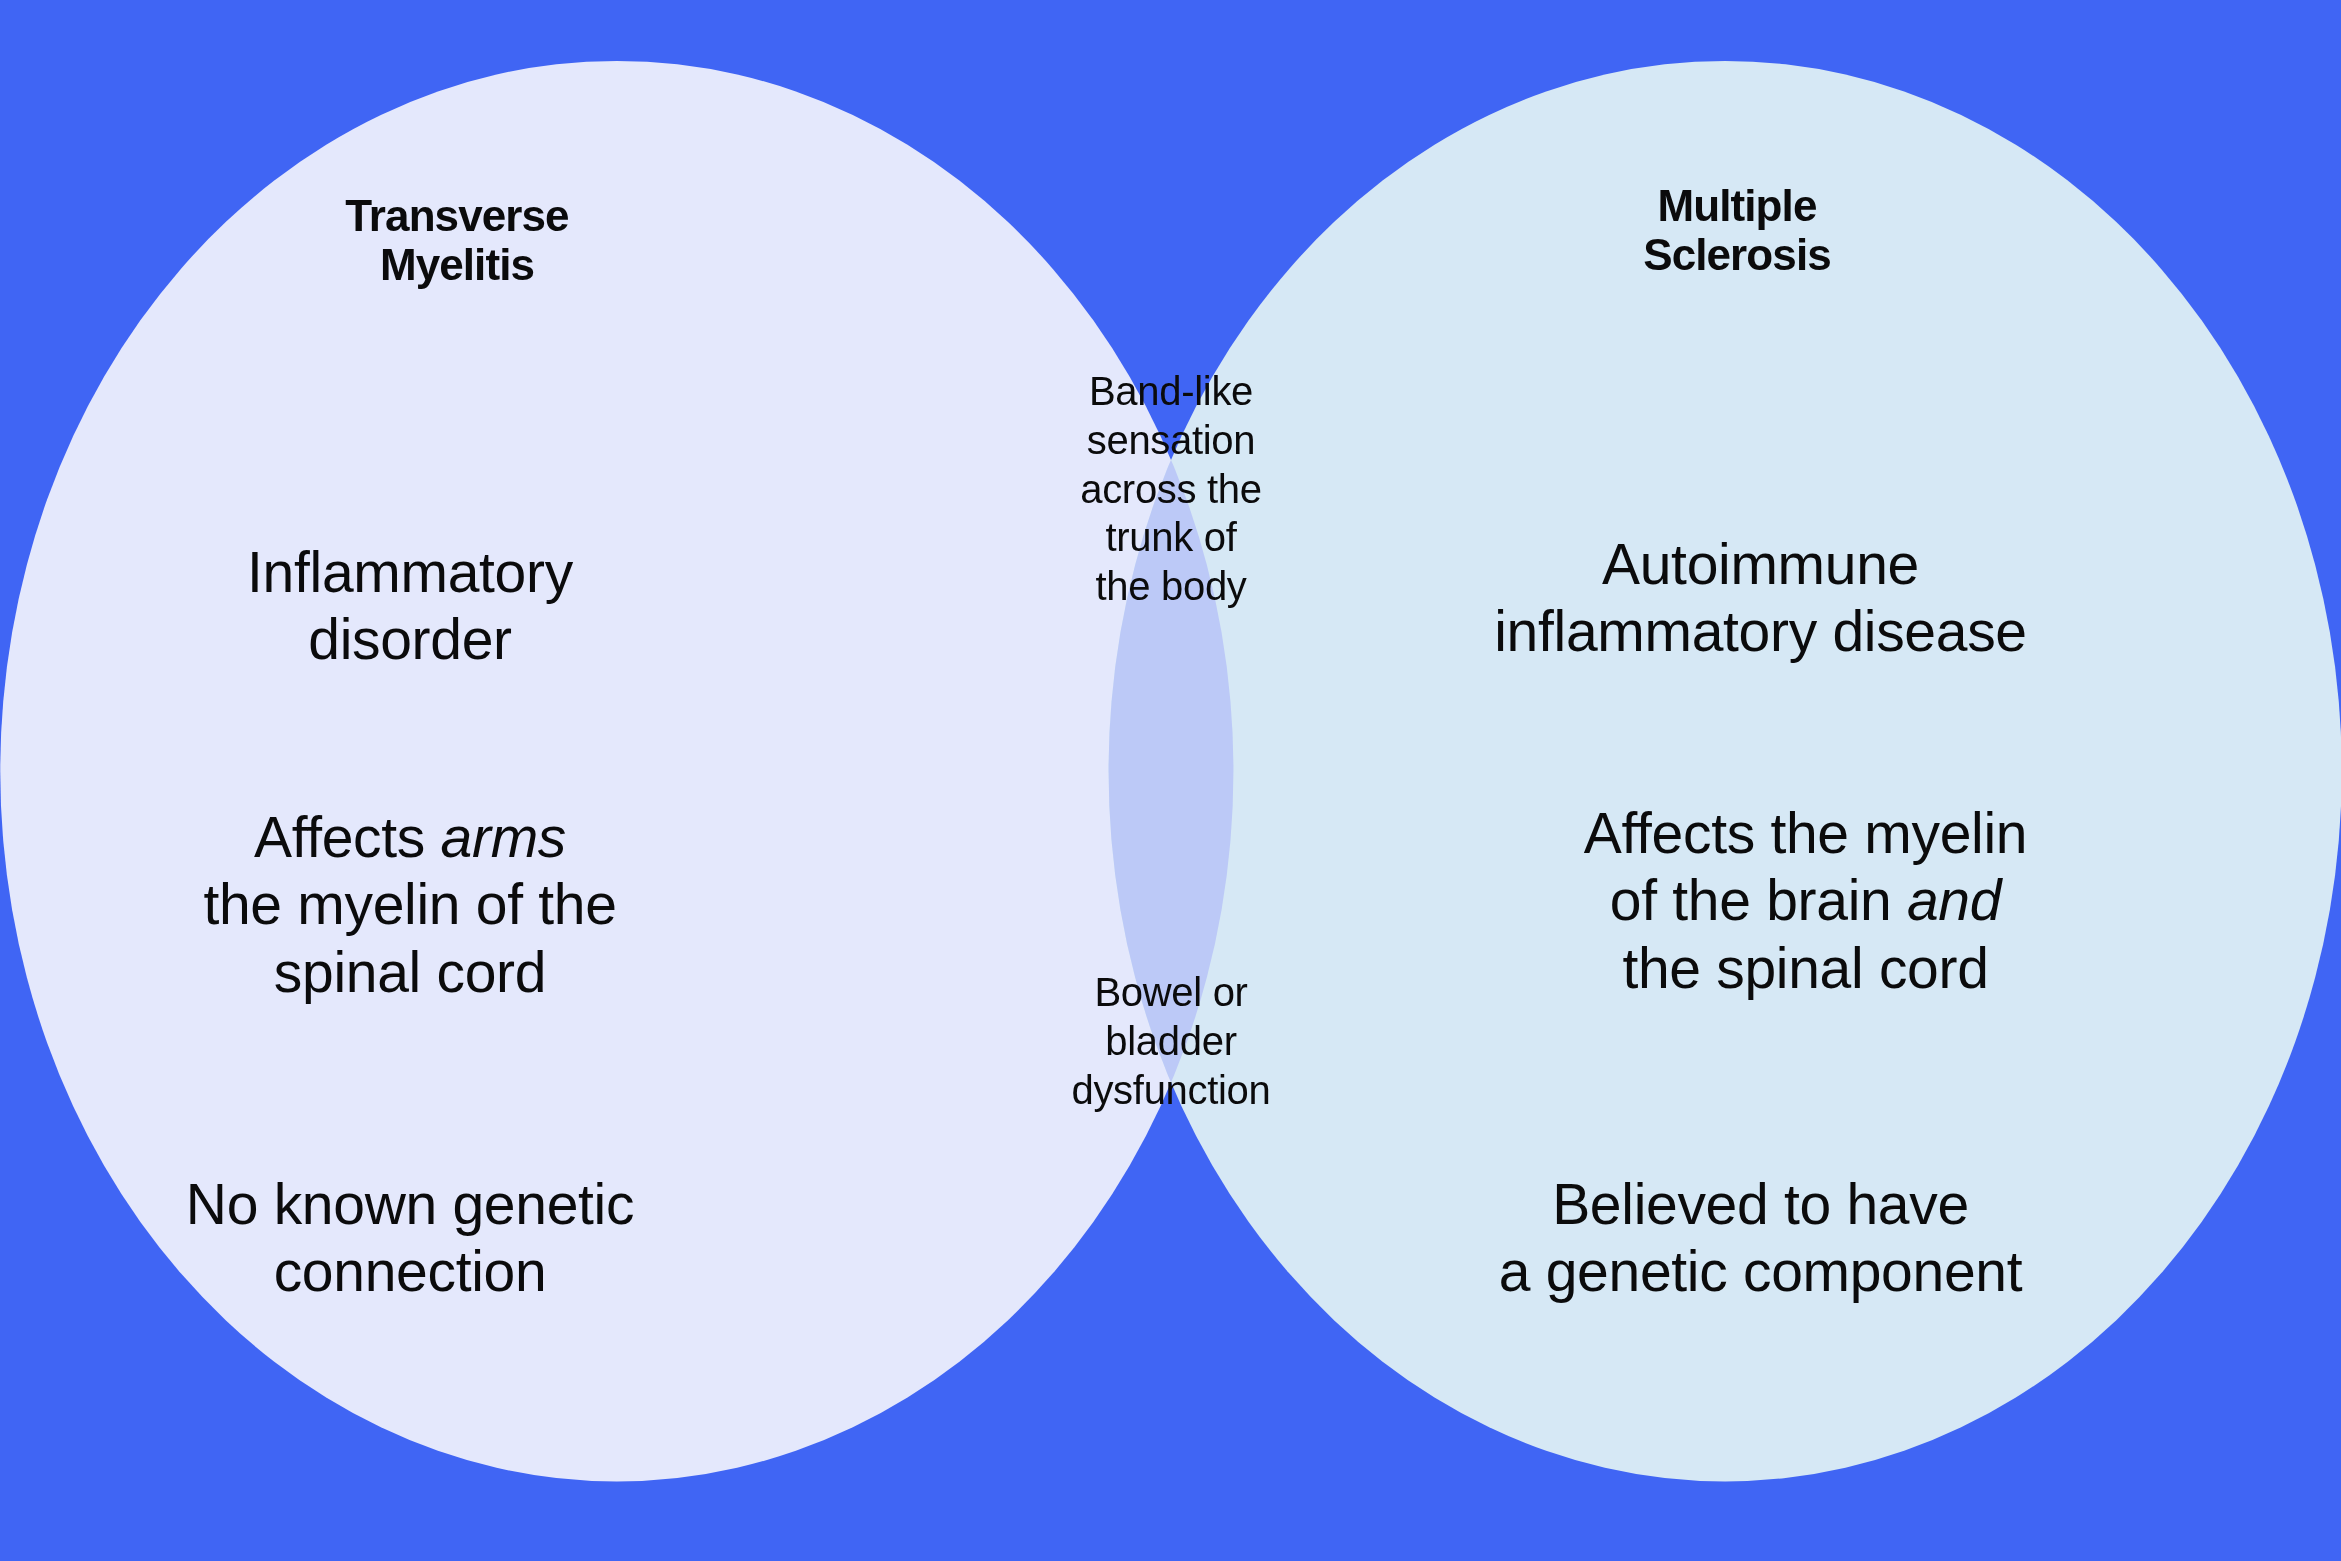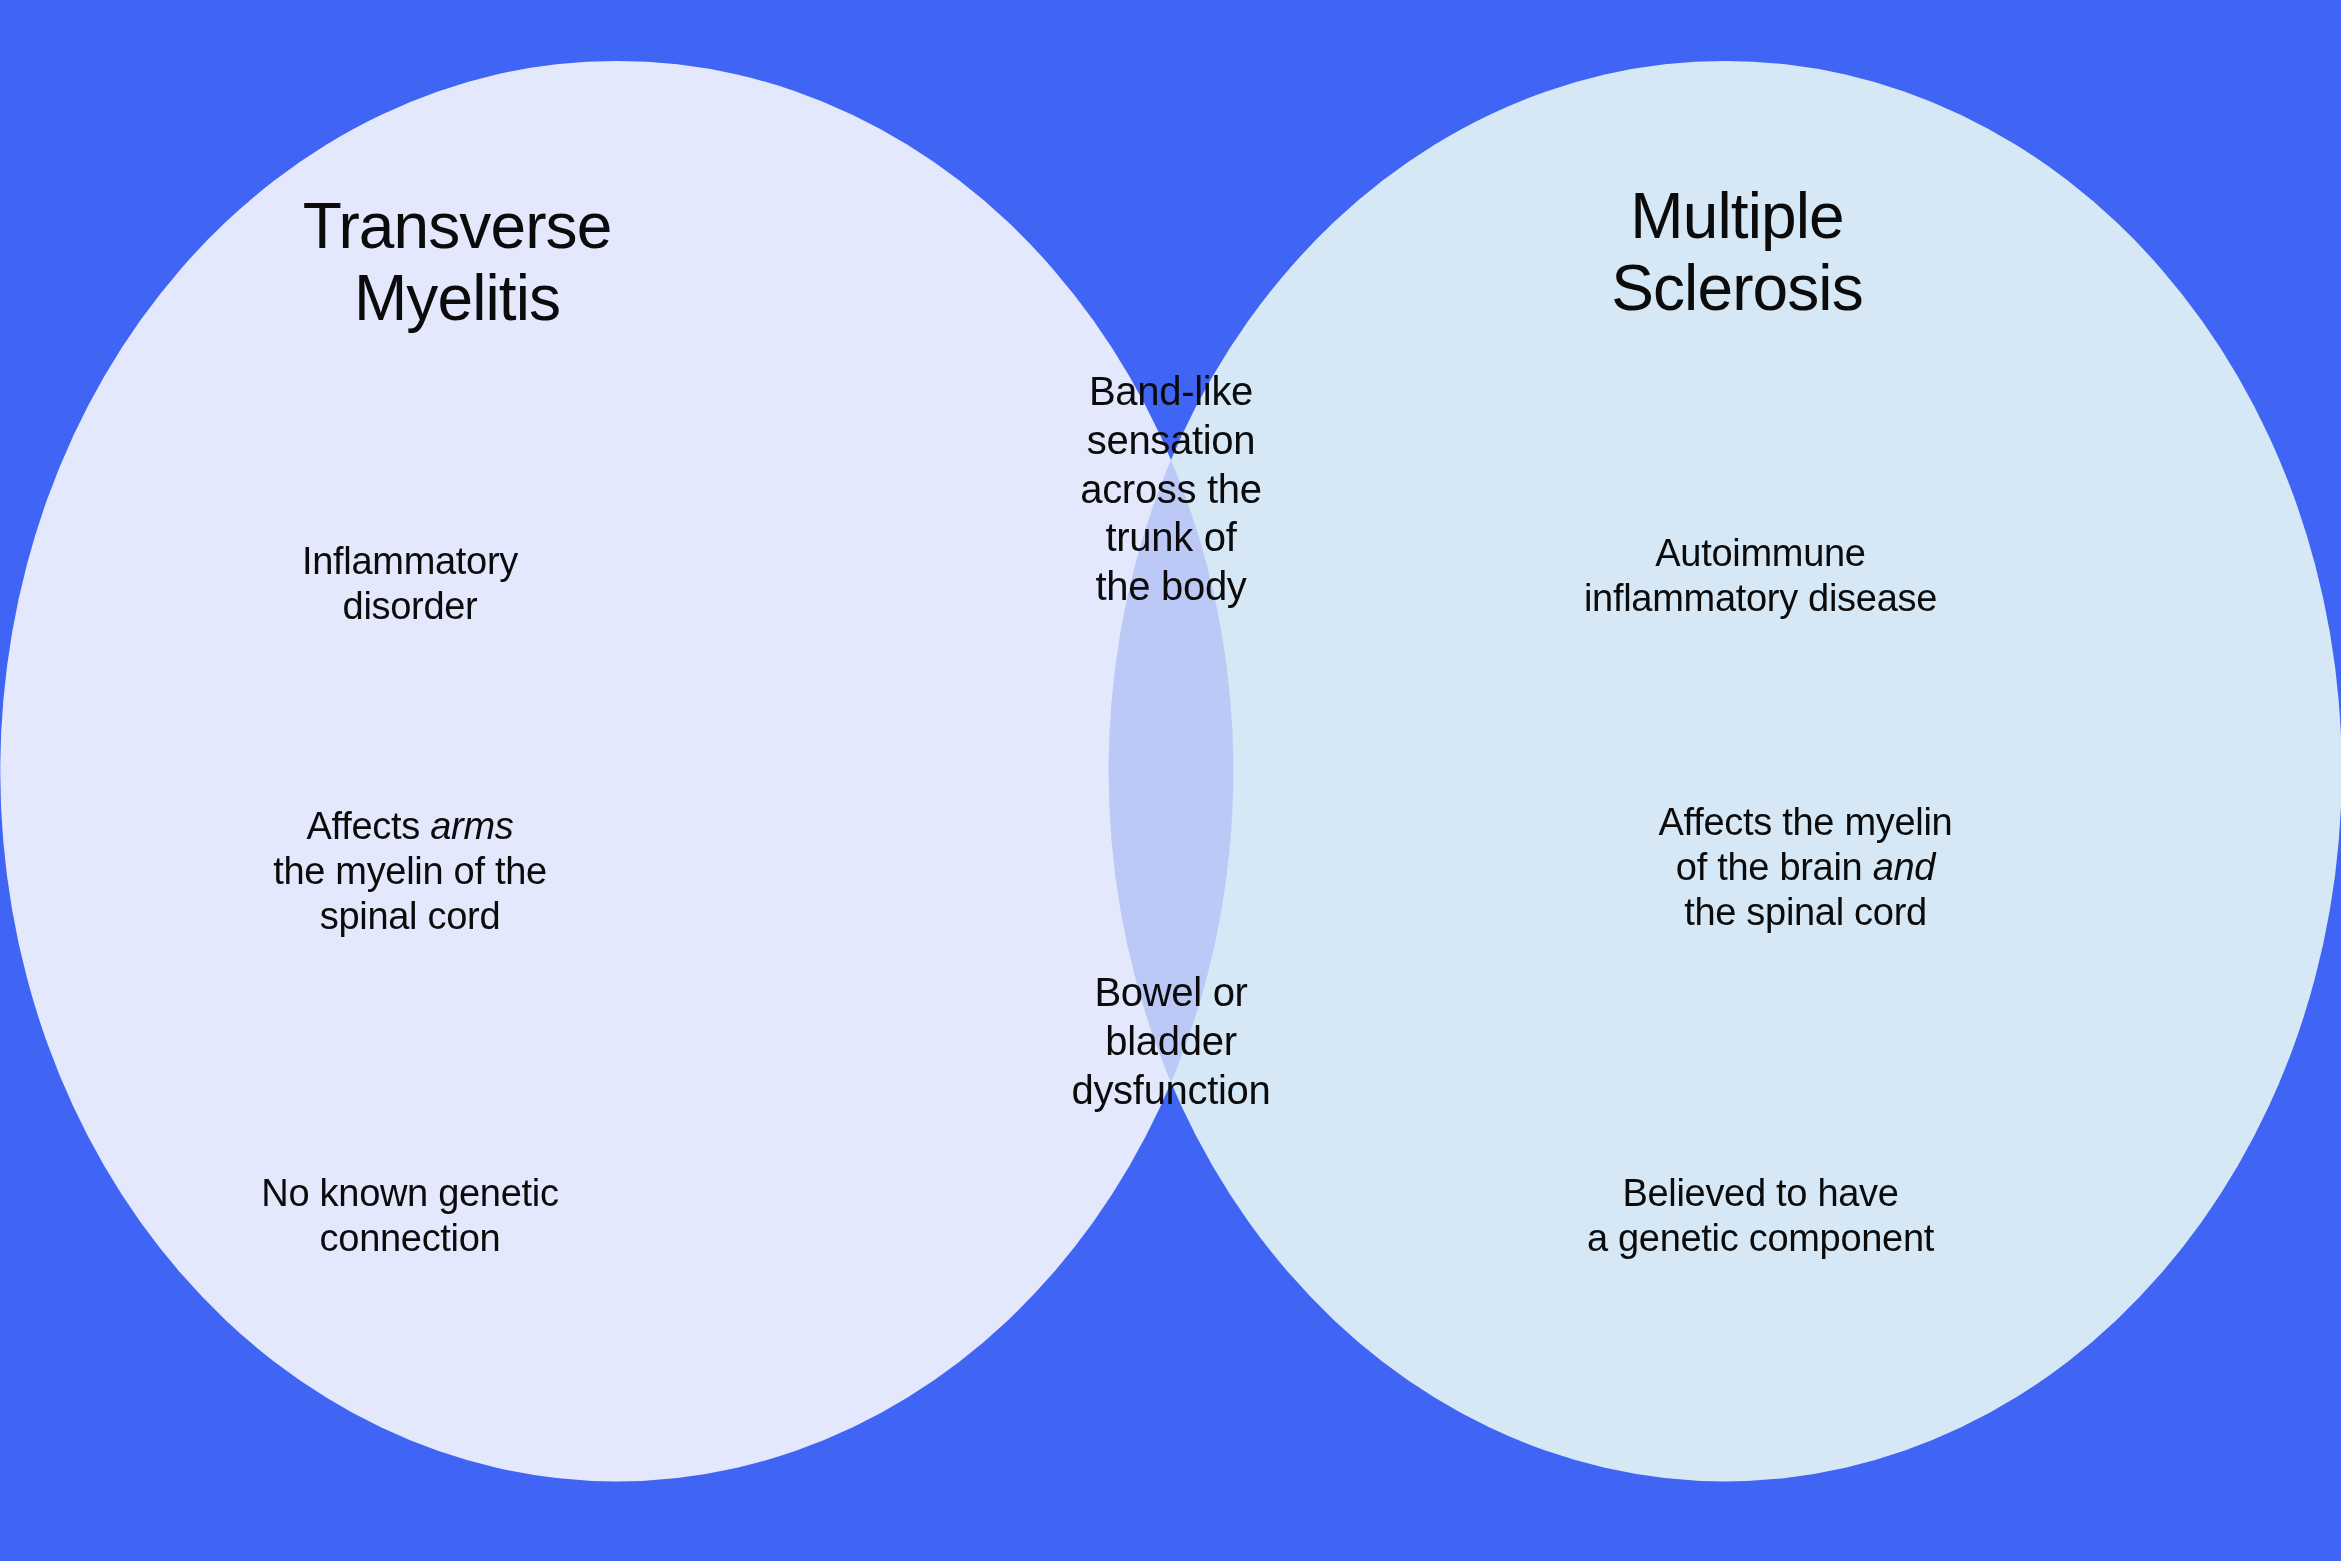--- a/index.html
+++ b/index.html
@@ -34,32 +34,32 @@
     position:absolute;
     text-align:center;
     color:#0B0B0C;
     line-height:1.14;
     white-space:pre-line;
     pointer-events:auto;
   }
 
   
   .title {
-    font-weight:400;
-    font-size:64px;
+    font-weight:700;
+    font-size:44px;
     letter-spacing:-0.9px;
     line-height:1.12;
   }
   #title-left  { left:133px;  top:191px;  width:648px; }
   #title-right { left:1413px; top:181px;  width:648px; }
 
   
   .body-left, .body-right {
     font-weight:400;
-    font-size:38px;
+    font-size:57px;
     letter-spacing:-0.3px;
     line-height:1.18;
   }
   #left-item-0 { left:86px; top:539px;  width:648px; }
   #left-item-1 { left:86px; top:804px; width:648px; }
   #left-item-2 { left:86px; top:1171px; width:648px; }
 
   #right-item-0 { left:1409px; top:531px;  width:703px; }
   #right-item-1 { left:1454px; top:800px; width:703px; }
   #right-item-2 { left:1409px; top:1171px; width:703px; }

